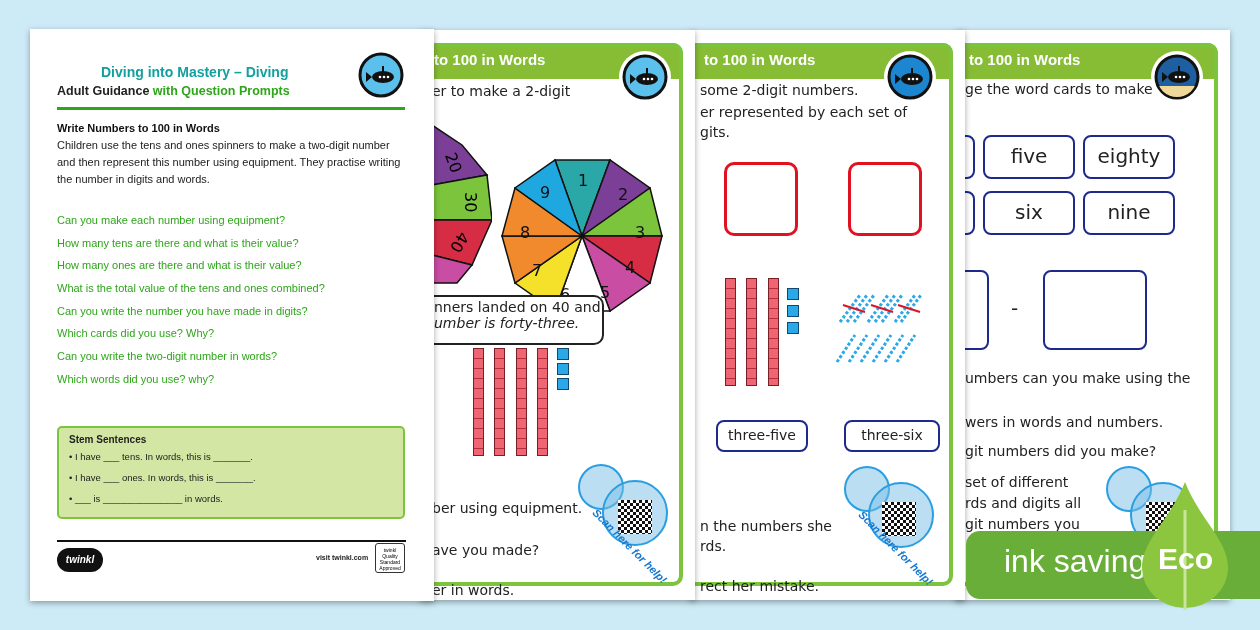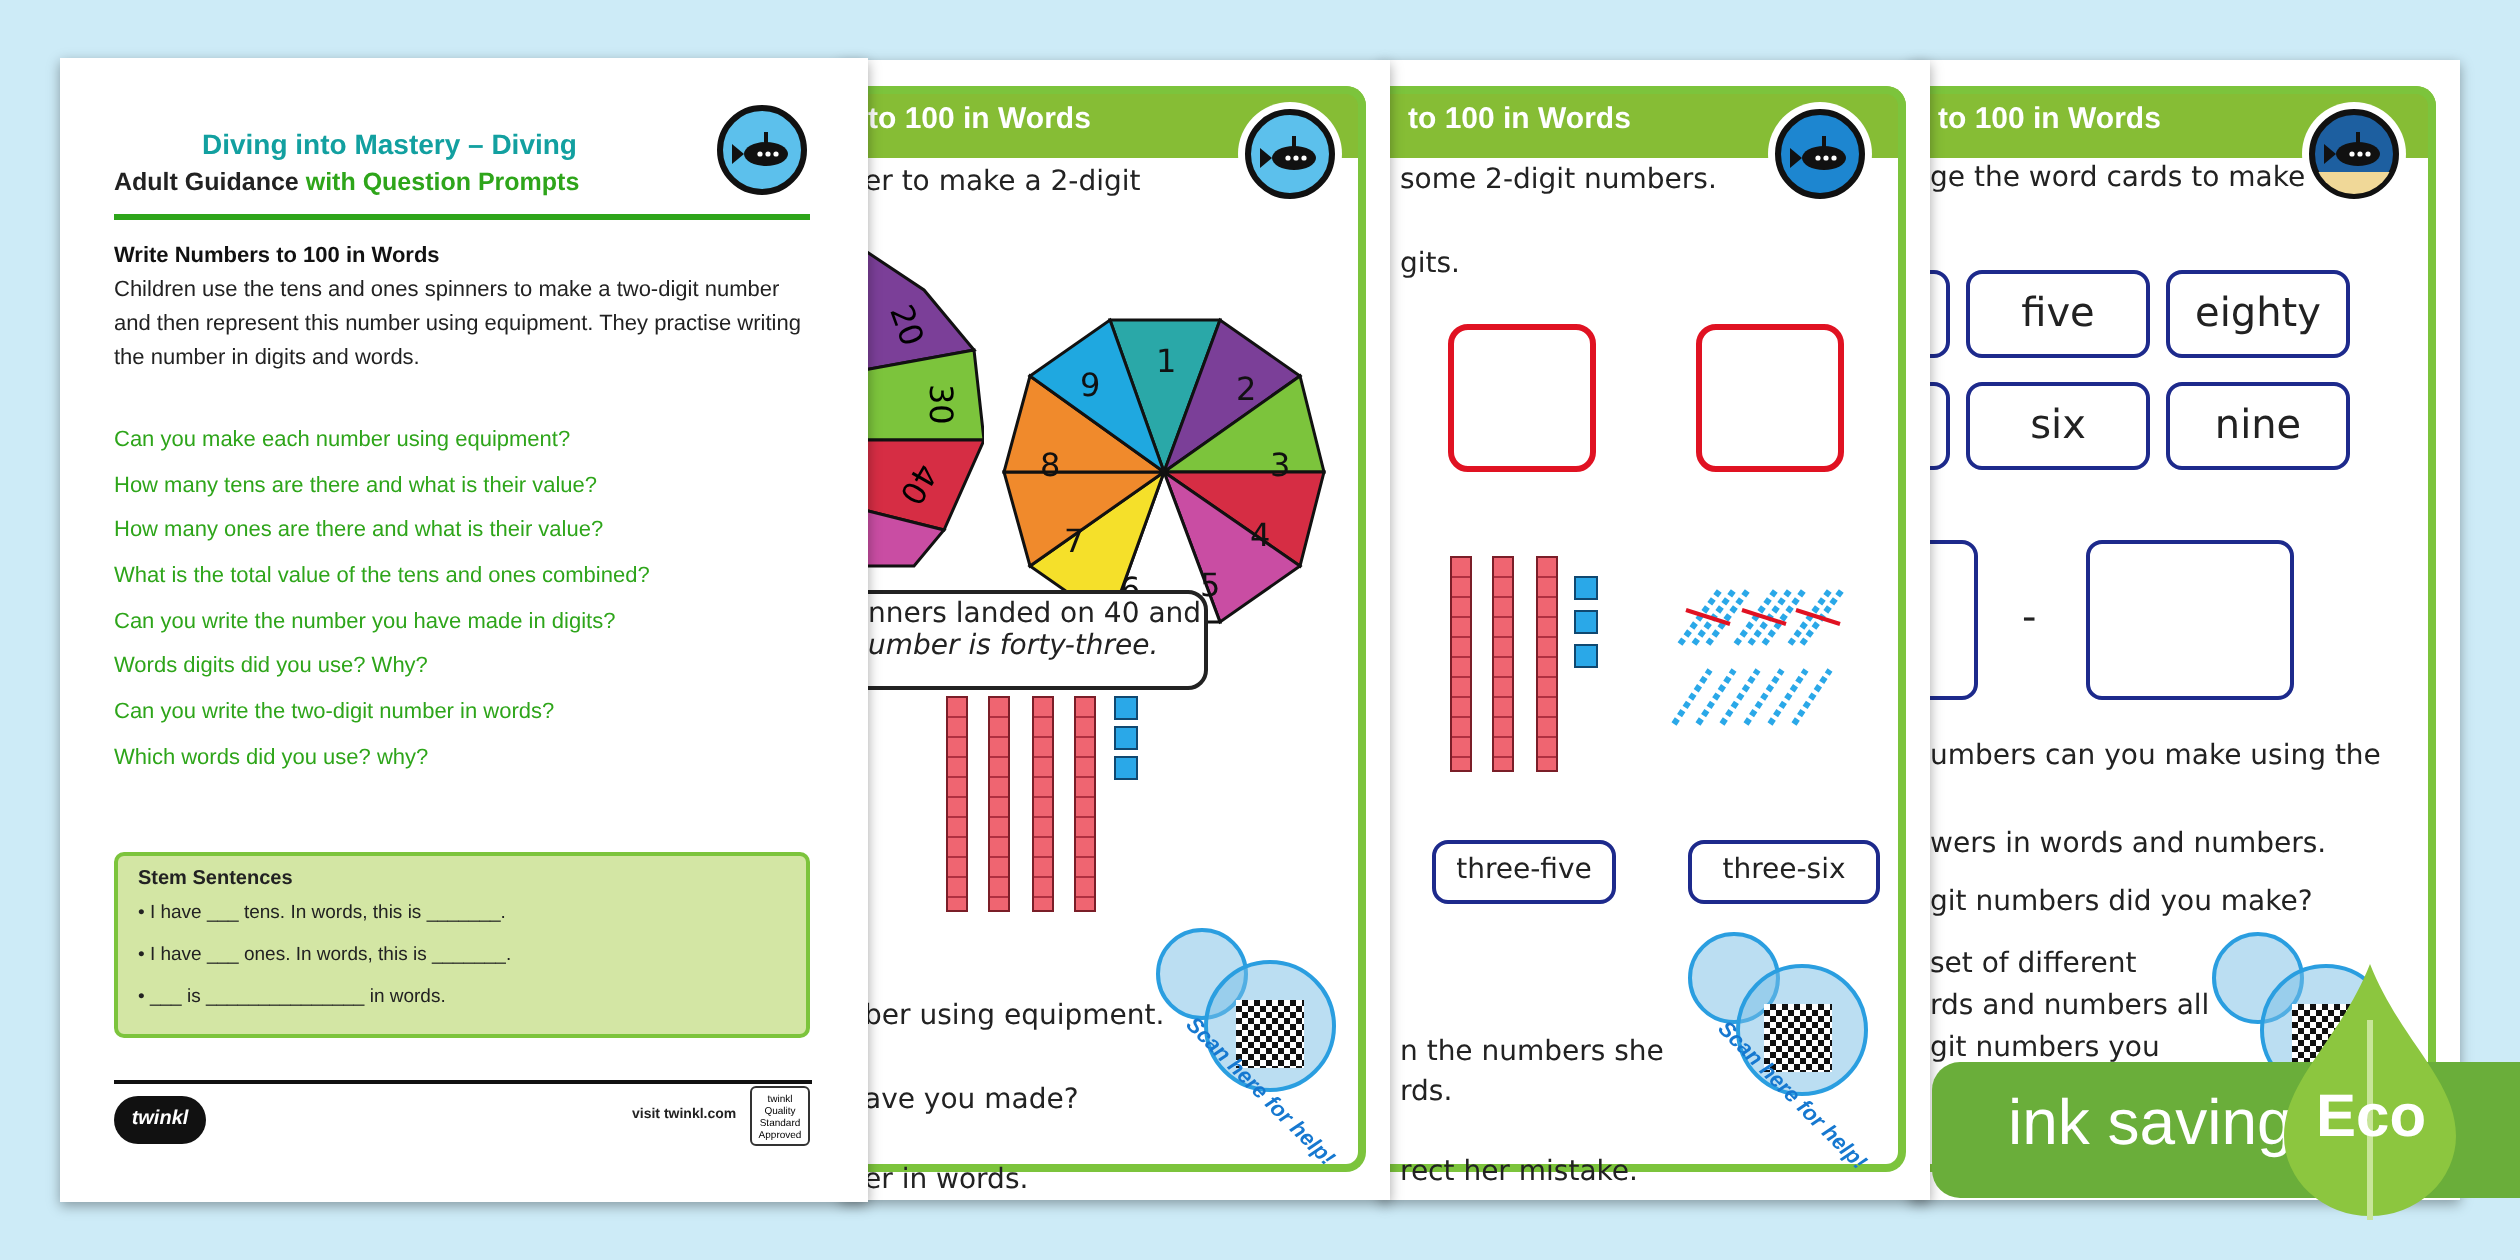--- a/index.html
+++ b/index.html
@@ -69,21 +69,21 @@
   </svg>
   <div class="g-rule"></div>
   <div class="g-h">Write Numbers to 100 in Words</div>
   <div class="g-desc">Children use the tens and ones spinners to make a two-digit number and then represent this number using equipment. They practise writing the number in digits and words.</div>
   <div class="g-q">
     <div>Can you make each number using equipment?</div>
     <div>How many tens are there and what is their value?</div>
     <div>How many ones are there and what is their value?</div>
     <div>What is the total value of the tens and ones combined?</div>
     <div>Can you write the number you have made in digits?</div>
-    <div>Words digits did you use? Why?</div>
+    <div>Which cards did you use? Why?</div>
     <div>Can you write the two-digit number in words?</div>
     <div>Which words did you use? why?</div>
   </div>
   <div class="stem">
     <div class="stem-h">Stem Sentences</div>
     <div class="stem-row">• I have ___ tens. In words, this is _______.</div>
     <div class="stem-row">• I have ___ ones. In words, this is _______.</div>
     <div class="stem-row">• ___ is _______________ in words.</div>
   </div>
   <div class="g-foot-rule"></div>
@@ -177,20 +177,21 @@
       <circle cx="23" cy="23" r="21" fill="#1d86d0" stroke="#111" stroke-width="3"></circle>
       <ellipse cx="25" cy="25" rx="11" ry="6" fill="#111"></ellipse>
         <polygon points="8,20 14,25 8,30" fill="#111"></polygon>
       <rect x="24" y="14" width="2" height="6" fill="#111"></rect>
       <circle cx="22" cy="25" r="1.3" fill="#fff"></circle>
         <circle cx="26" cy="25" r="1.3" fill="#fff"></circle>
         <circle cx="30" cy="25" r="1.3" fill="#fff"></circle>
     </svg>
   </div>
   <div class="txt" style="left:10px;top:52px;">some 2-digit numbers.</div>
+  <div class="txt" style="left:10px;top:74px;">er represented by each set of</div>
   <div class="txt" style="left:10px;top:94px;">gits.</div>
   <div class="red-box" style="left:34px;top:132px;"></div>
   <div class="red-box" style="left:158px;top:132px;"></div>
   <div class="cube-col" style="left:35px;top:248px;height:108px;"></div>
   <div class="cube-col" style="left:56px;top:248px;height:108px;"></div>
   <div class="cube-col" style="left:78px;top:248px;height:108px;"></div>
   <div class="one" style="left:97px;top:258px;"></div>
   <div class="one" style="left:97px;top:275px;"></div>
   <div class="one" style="left:97px;top:292px;"></div>
   <svg style="position:absolute;left:145px;top:260px;" width="90" height="75" viewBox="0 0 90 75">
@@ -258,21 +259,21 @@
   <div class="word-card" style="left:-20px;top:161px;width:40px;height:44px;"></div>
   <div class="word-card" style="left:28px;top:161px;width:92px;height:44px;font-size:20px;line-height:39px;">six</div>
   <div class="word-card" style="left:128px;top:161px;width:92px;height:44px;font-size:20px;line-height:39px;">nine</div>
   <div class="blue-box" style="left:-20px;top:240px;width:54px;height:80px;"></div>
   <div class="txt" style="left:56px;top:266px;font-size:20px;">-</div>
   <div class="blue-box" style="left:88px;top:240px;width:104px;height:80px;"></div>
   <div class="txt" style="left:10px;top:340px;">umbers can you make using the</div>
   <div class="txt" style="left:10px;top:384px;">wers in words and numbers.</div>
   <div class="txt" style="left:10px;top:413px;">git numbers did you make?</div>
   <div class="txt" style="left:10px;top:444px;">set of different</div>
-  <div class="txt" style="left:10px;top:465px;">rds and numbers all</div>
+  <div class="txt" style="left:10px;top:465px;">rds and digits all</div>
   <div class="txt" style="left:10px;top:486px;">git numbers you</div>
   <div class="bubbles" style="left:145px;top:432px;">
     <div class="bubble" style="left:6px;top:4px;width:46px;height:46px;"></div>
     <div class="bubble" style="left:30px;top:20px;width:66px;height:66px;"></div>
     <div class="qr" style="left:46px;top:40px;"></div>
   </div>
 </div>
 
 <div class="eco">
   <div class="eco-text">ink saving</div>

